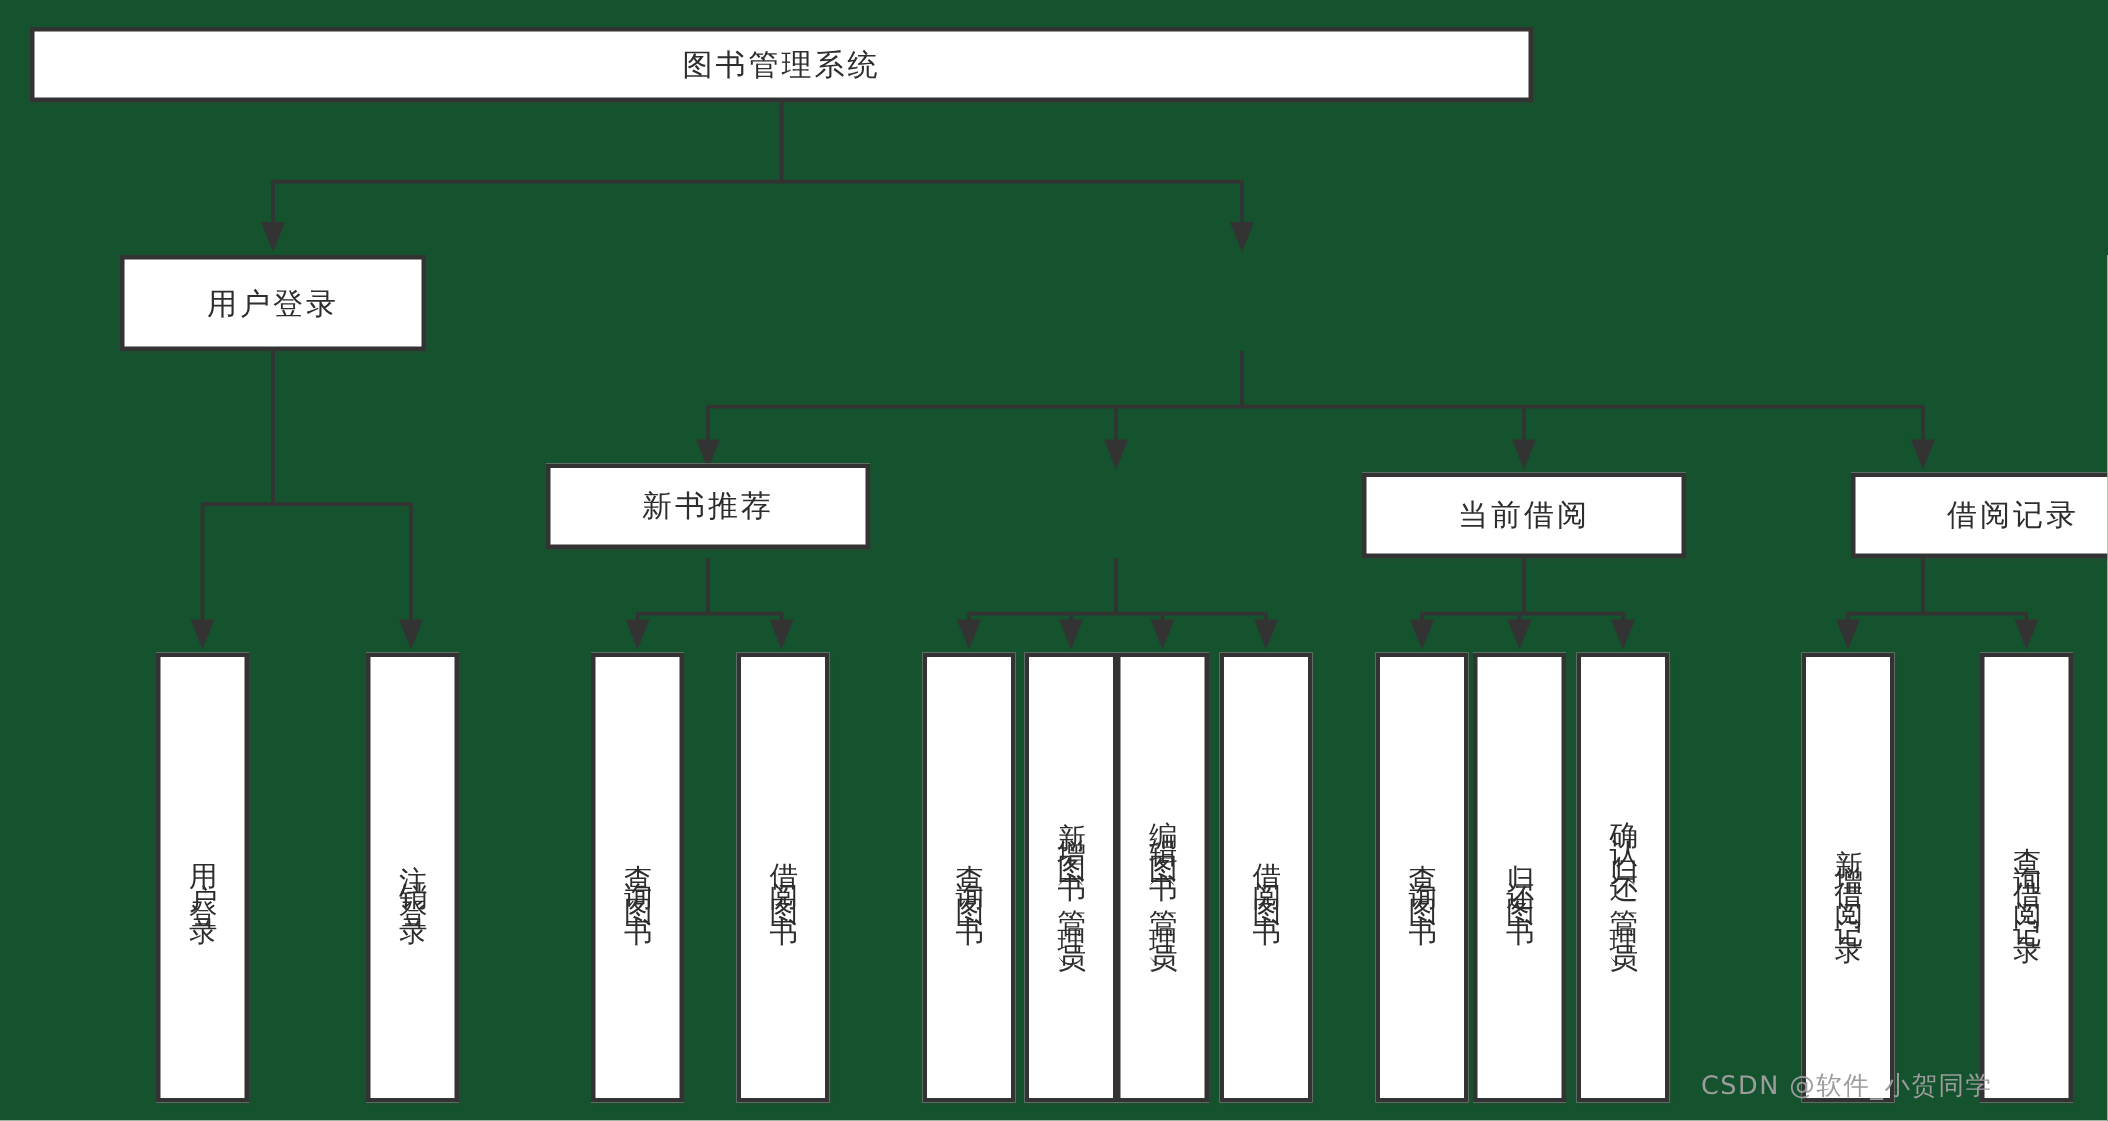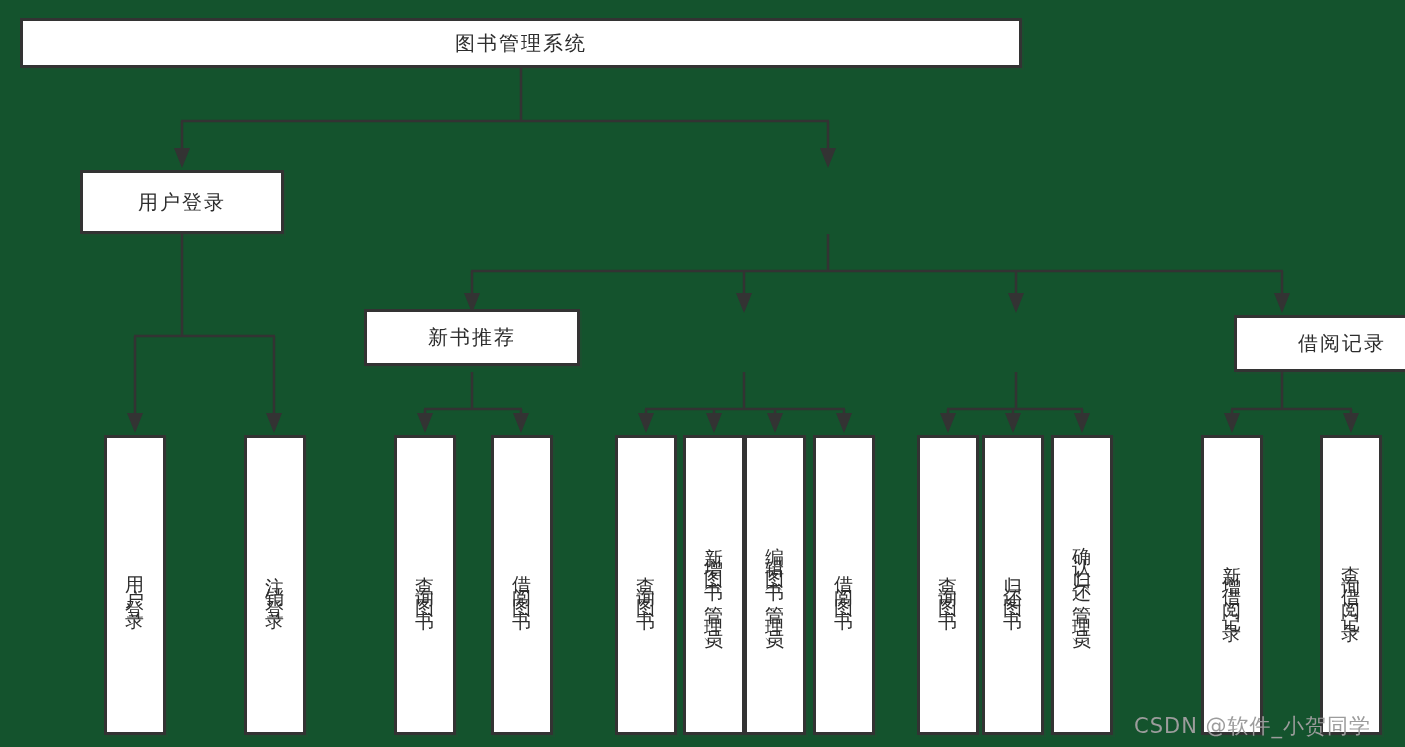--- a/index.html
+++ b/index.html
@@ -40,21 +40,21 @@
     font-size: 19px;
     line-height: 1;
     letter-spacing: 0.62em;
     color: #2d2d2d;
     white-space: nowrap;
   }
   #watermark {
     position: absolute;
     left: 1134px;
     top: 712px;
-    font-size: 21px;
+    font-size: 17px;
     letter-spacing: 1px;
     white-space: nowrap;
   }
 </style>
 </head>
 <body>
 
 <div id="canvas">
 
   <svg id="connectors" viewBox="0 0 1405 747" xmlns="http://www.w3.org/2000/svg">
@@ -94,20 +94,23 @@
     <span class="hlabel">图书管理系统</span>
   </div>
 
   <div class="node" style="left:80px; top:170px; width:204px; height:64px;">
     <span class="hlabel">用户登录</span>
   </div>
 
   <div class="node" style="left:364px; top:309px; width:216px; height:57px;">
     <span class="hlabel">新书推荐</span>
   </div>
+  <div class="node" style="left:908px; top:315px; width:216px; height:57px;">
+    <span class="hlabel">当前借阅</span>
+  </div>
   <div class="node" style="left:1234px; top:315px; width:216px; height:57px;">
     <span class="hlabel">借阅记录</span>
   </div>
 
   <div class="node vbox" style="left:104px; top:435px;">
     <span class="vlabel">用户登录</span>
   </div>
   <div class="node vbox" style="left:244px; top:435px;">
     <span class="vlabel">注销登录</span>
   </div>

